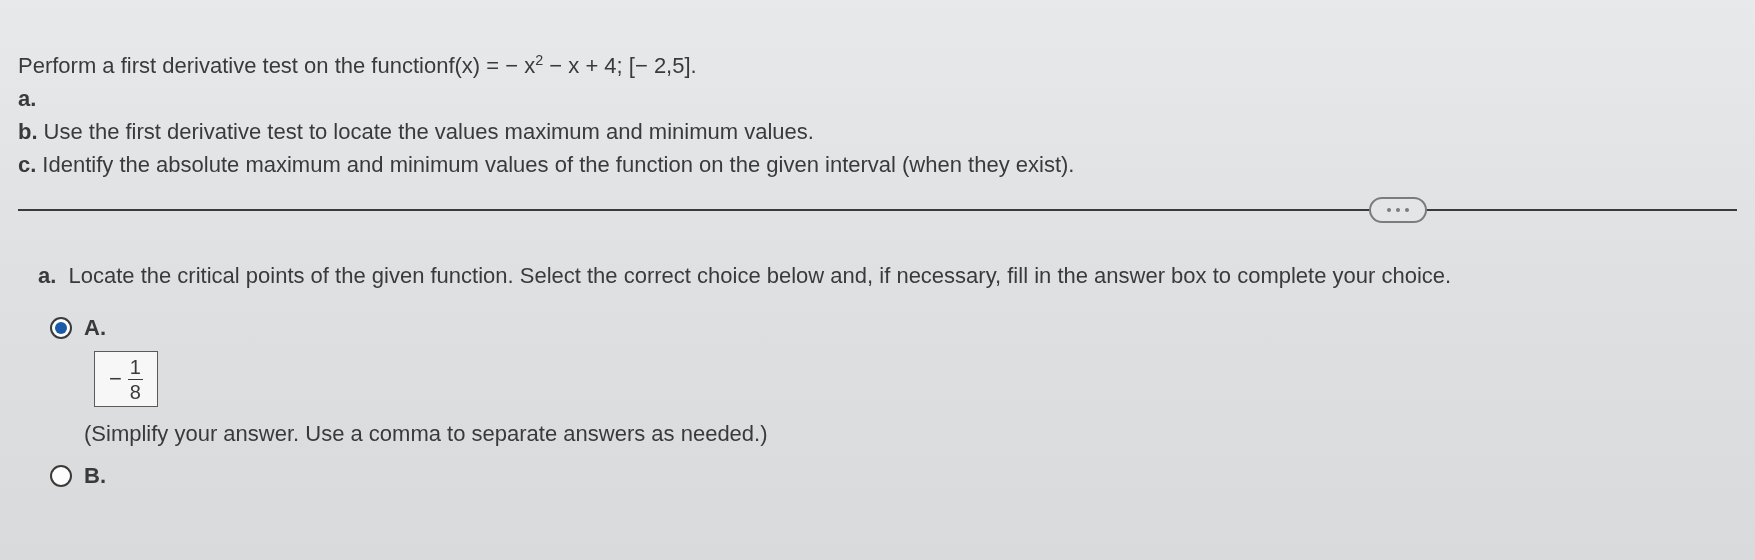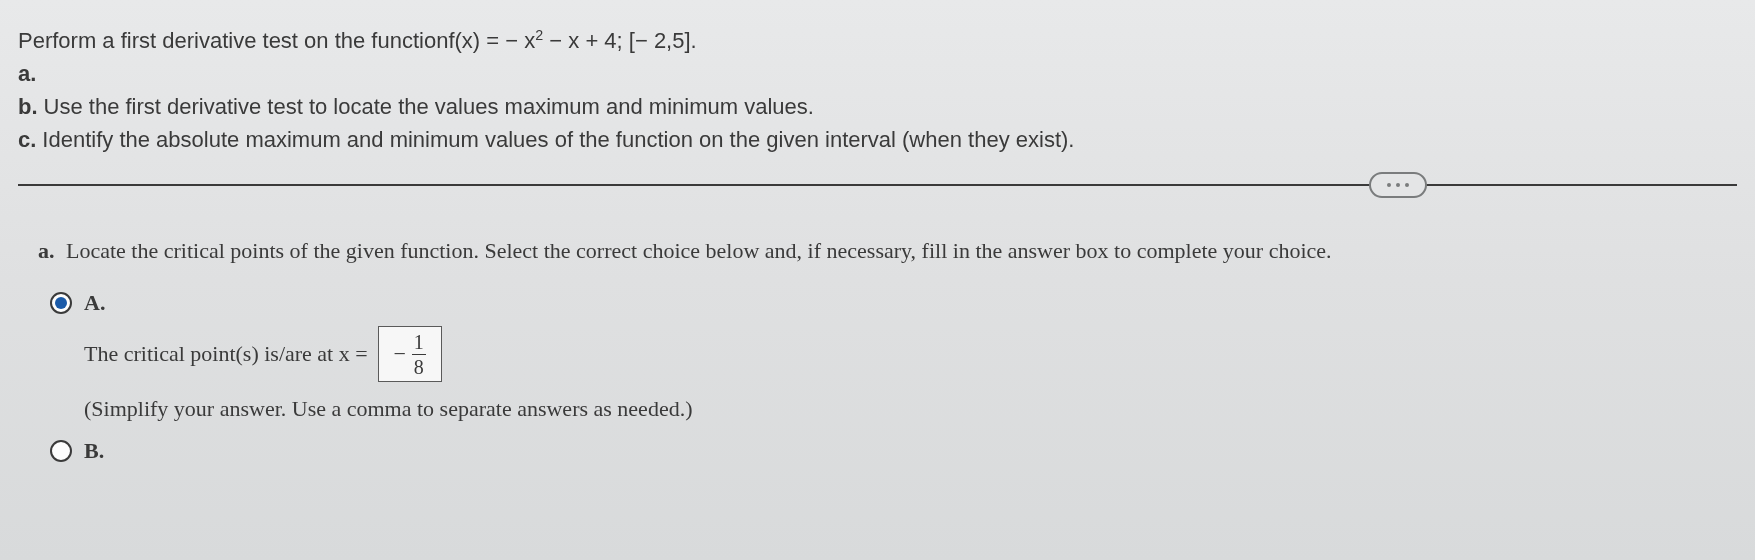--- a/index.html
+++ b/index.html
@@ -11,21 +11,22 @@
       font-family: Arial, Helvetica, sans-serif;
       background: linear-gradient(to bottom, #e8e9ea 0%, #dfe0e1 50%, #d8dadb 100%);
       width: 1755px;
       height: 560px;
       color: #3a3a3a;
       font-size: 22px;
       position: relative;
       overflow: hidden;
     }
     .container {
-      padding: 24px 18px;
+      padding: 8px 18px;
+      margin-top: 41px;
     }
     .problem-header {
       margin-bottom: 6px;
       line-height: 1.5;
     }
     .problem-line {
       display: flex;
       align-items: baseline;
       flex-wrap: wrap;
     }
@@ -36,21 +37,20 @@
     sup {
       font-size: 0.65em;
       vertical-align: super;
       line-height: 0;
     }
     .divider-area {
       border-top: 2px solid #3a3a3a;
       margin-top: 28px;
       padding-top: 52px;
       position: relative;
-      font-family: Liberation Serif, serif;
     }
     .more-pill {
       position: absolute;
       top: -14px;
       right: 310px;
       width: 58px;
       height: 26px;
       border: 2px solid #7a7c7d;
       border-radius: 14px;
       background: #e4e5e6;
@@ -202,21 +202,20 @@
 
       <div class="choices">
 
         <div class="choice">
           <span class="radio selected"></span>
           <div class="choice-body">
             <div class="choice-first-line">
               <span class="choice-label">A.</span>
             </div>
             <div class="choice-text-line">
-              <span>The critical point(s) is/are at x =</span>
               <span class="answer-box">
                 <span class="neg-sign">−</span>
                 <span class="fraction">
                   <span class="num">1</span>
                   <span class="den">8</span>
                 </span>
               </span>
             </div>
             <div class="hint">(Simplify your answer. Use a comma to separate answers as needed.)</div>
           </div>

